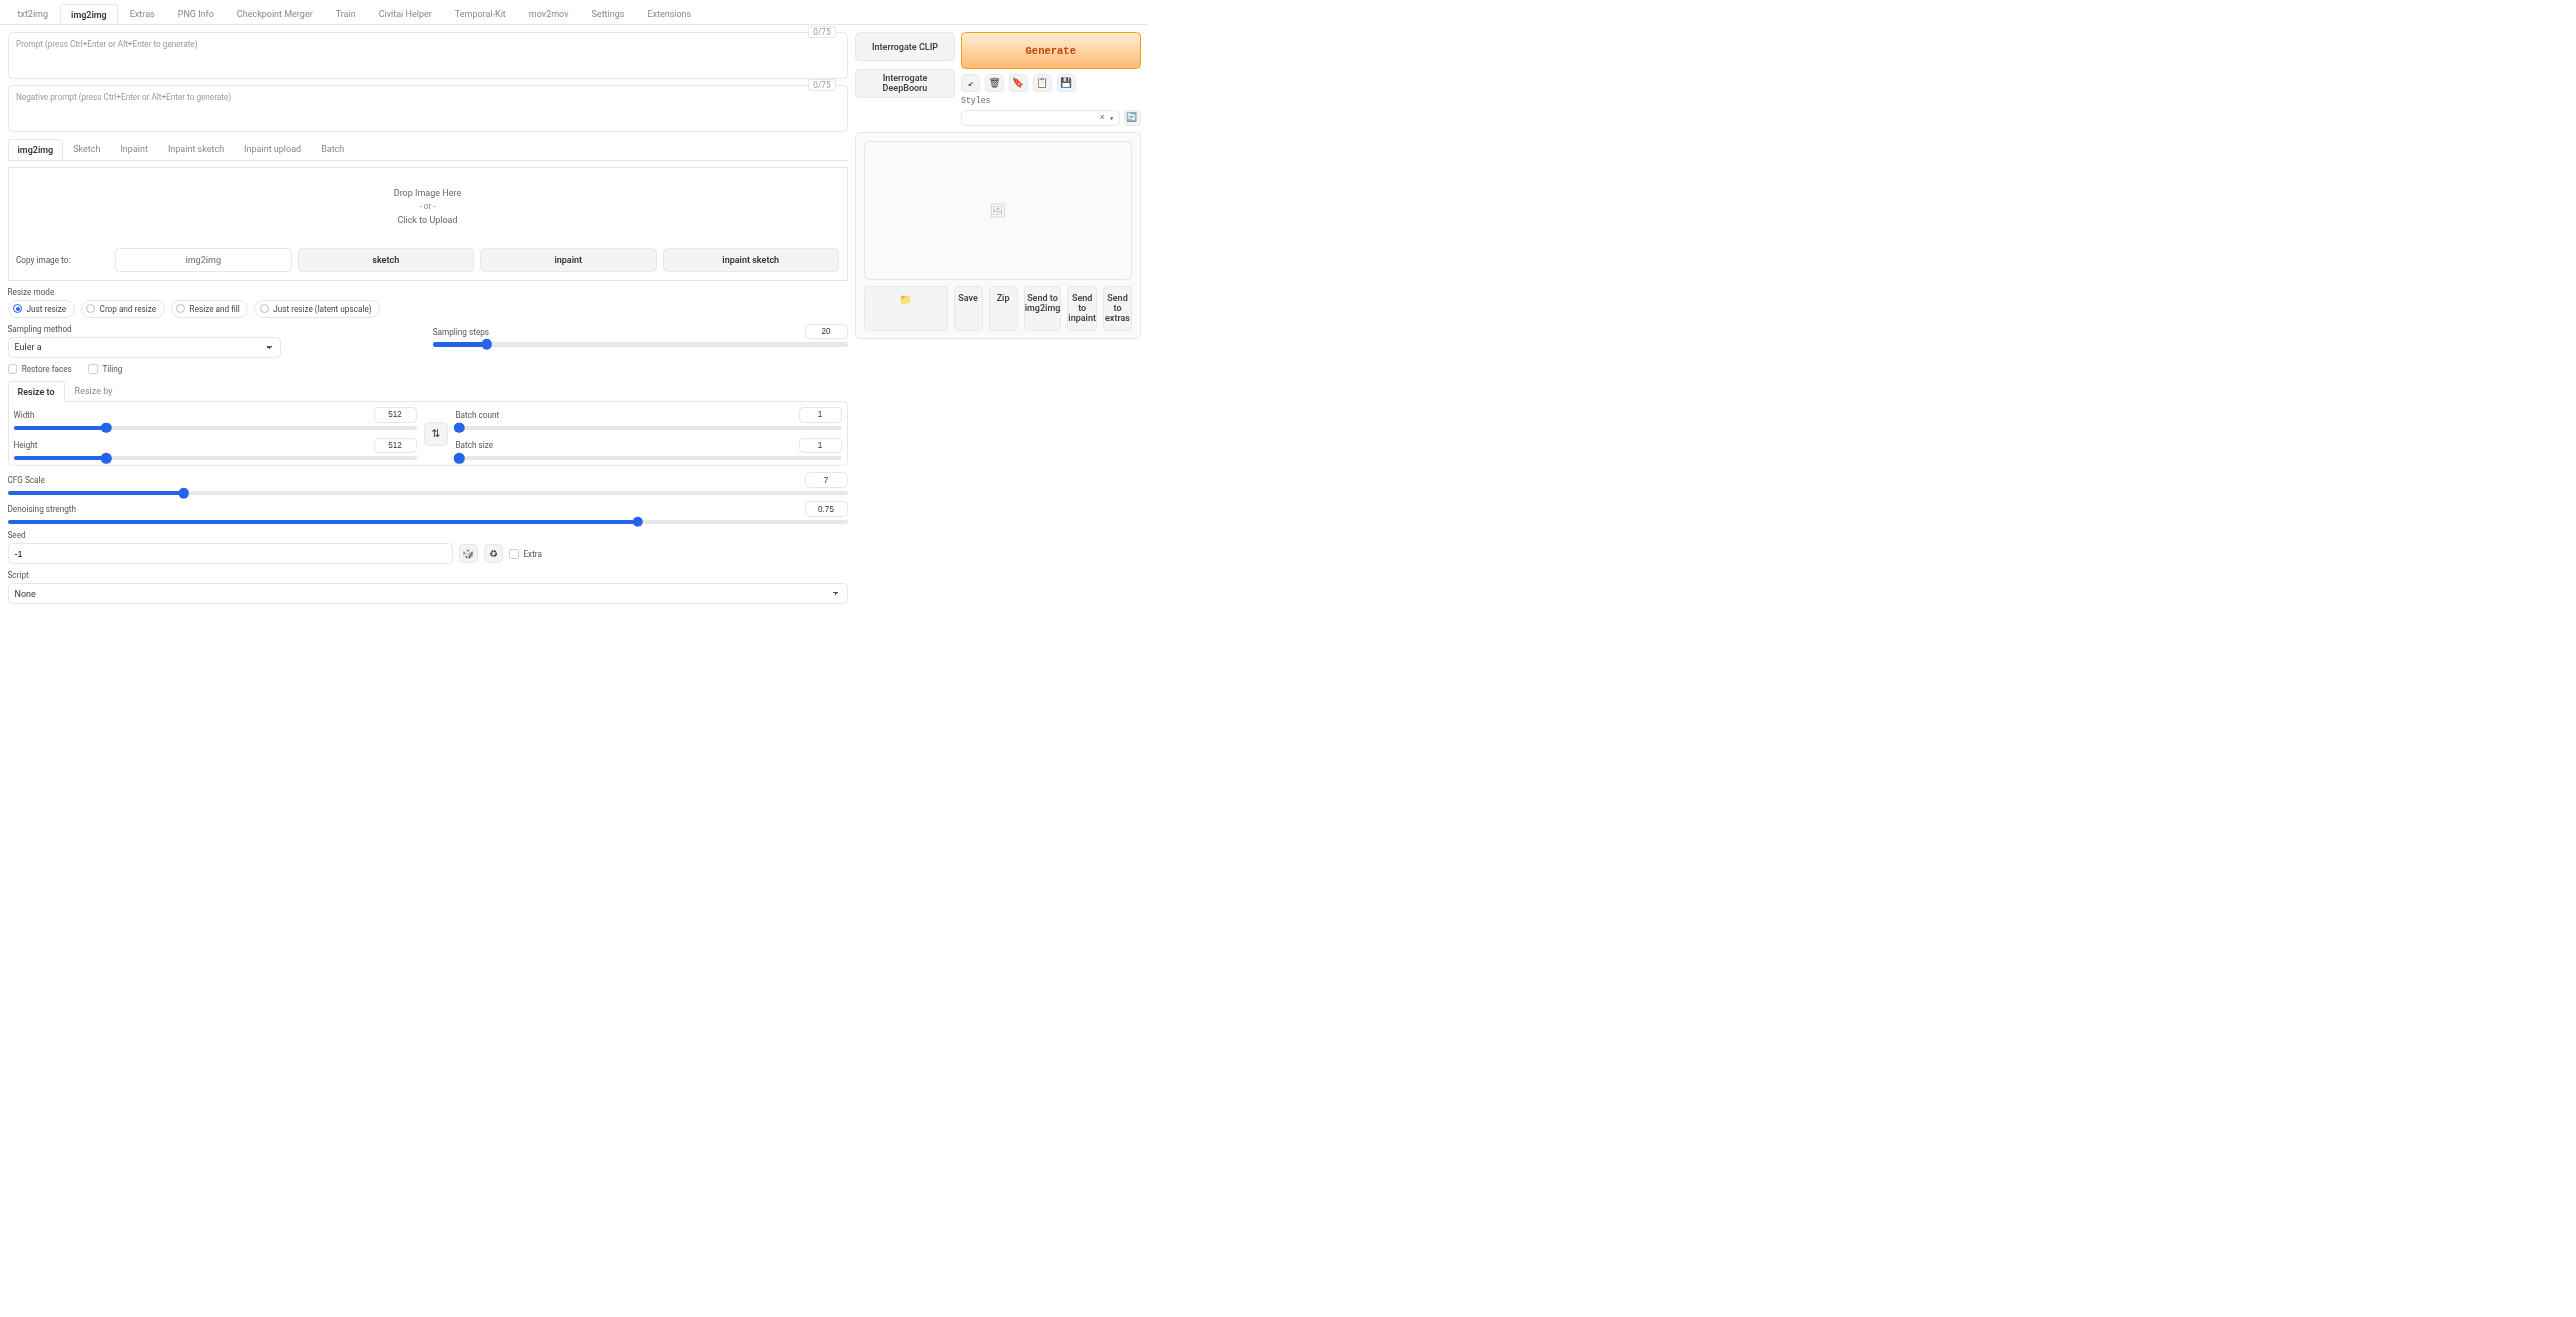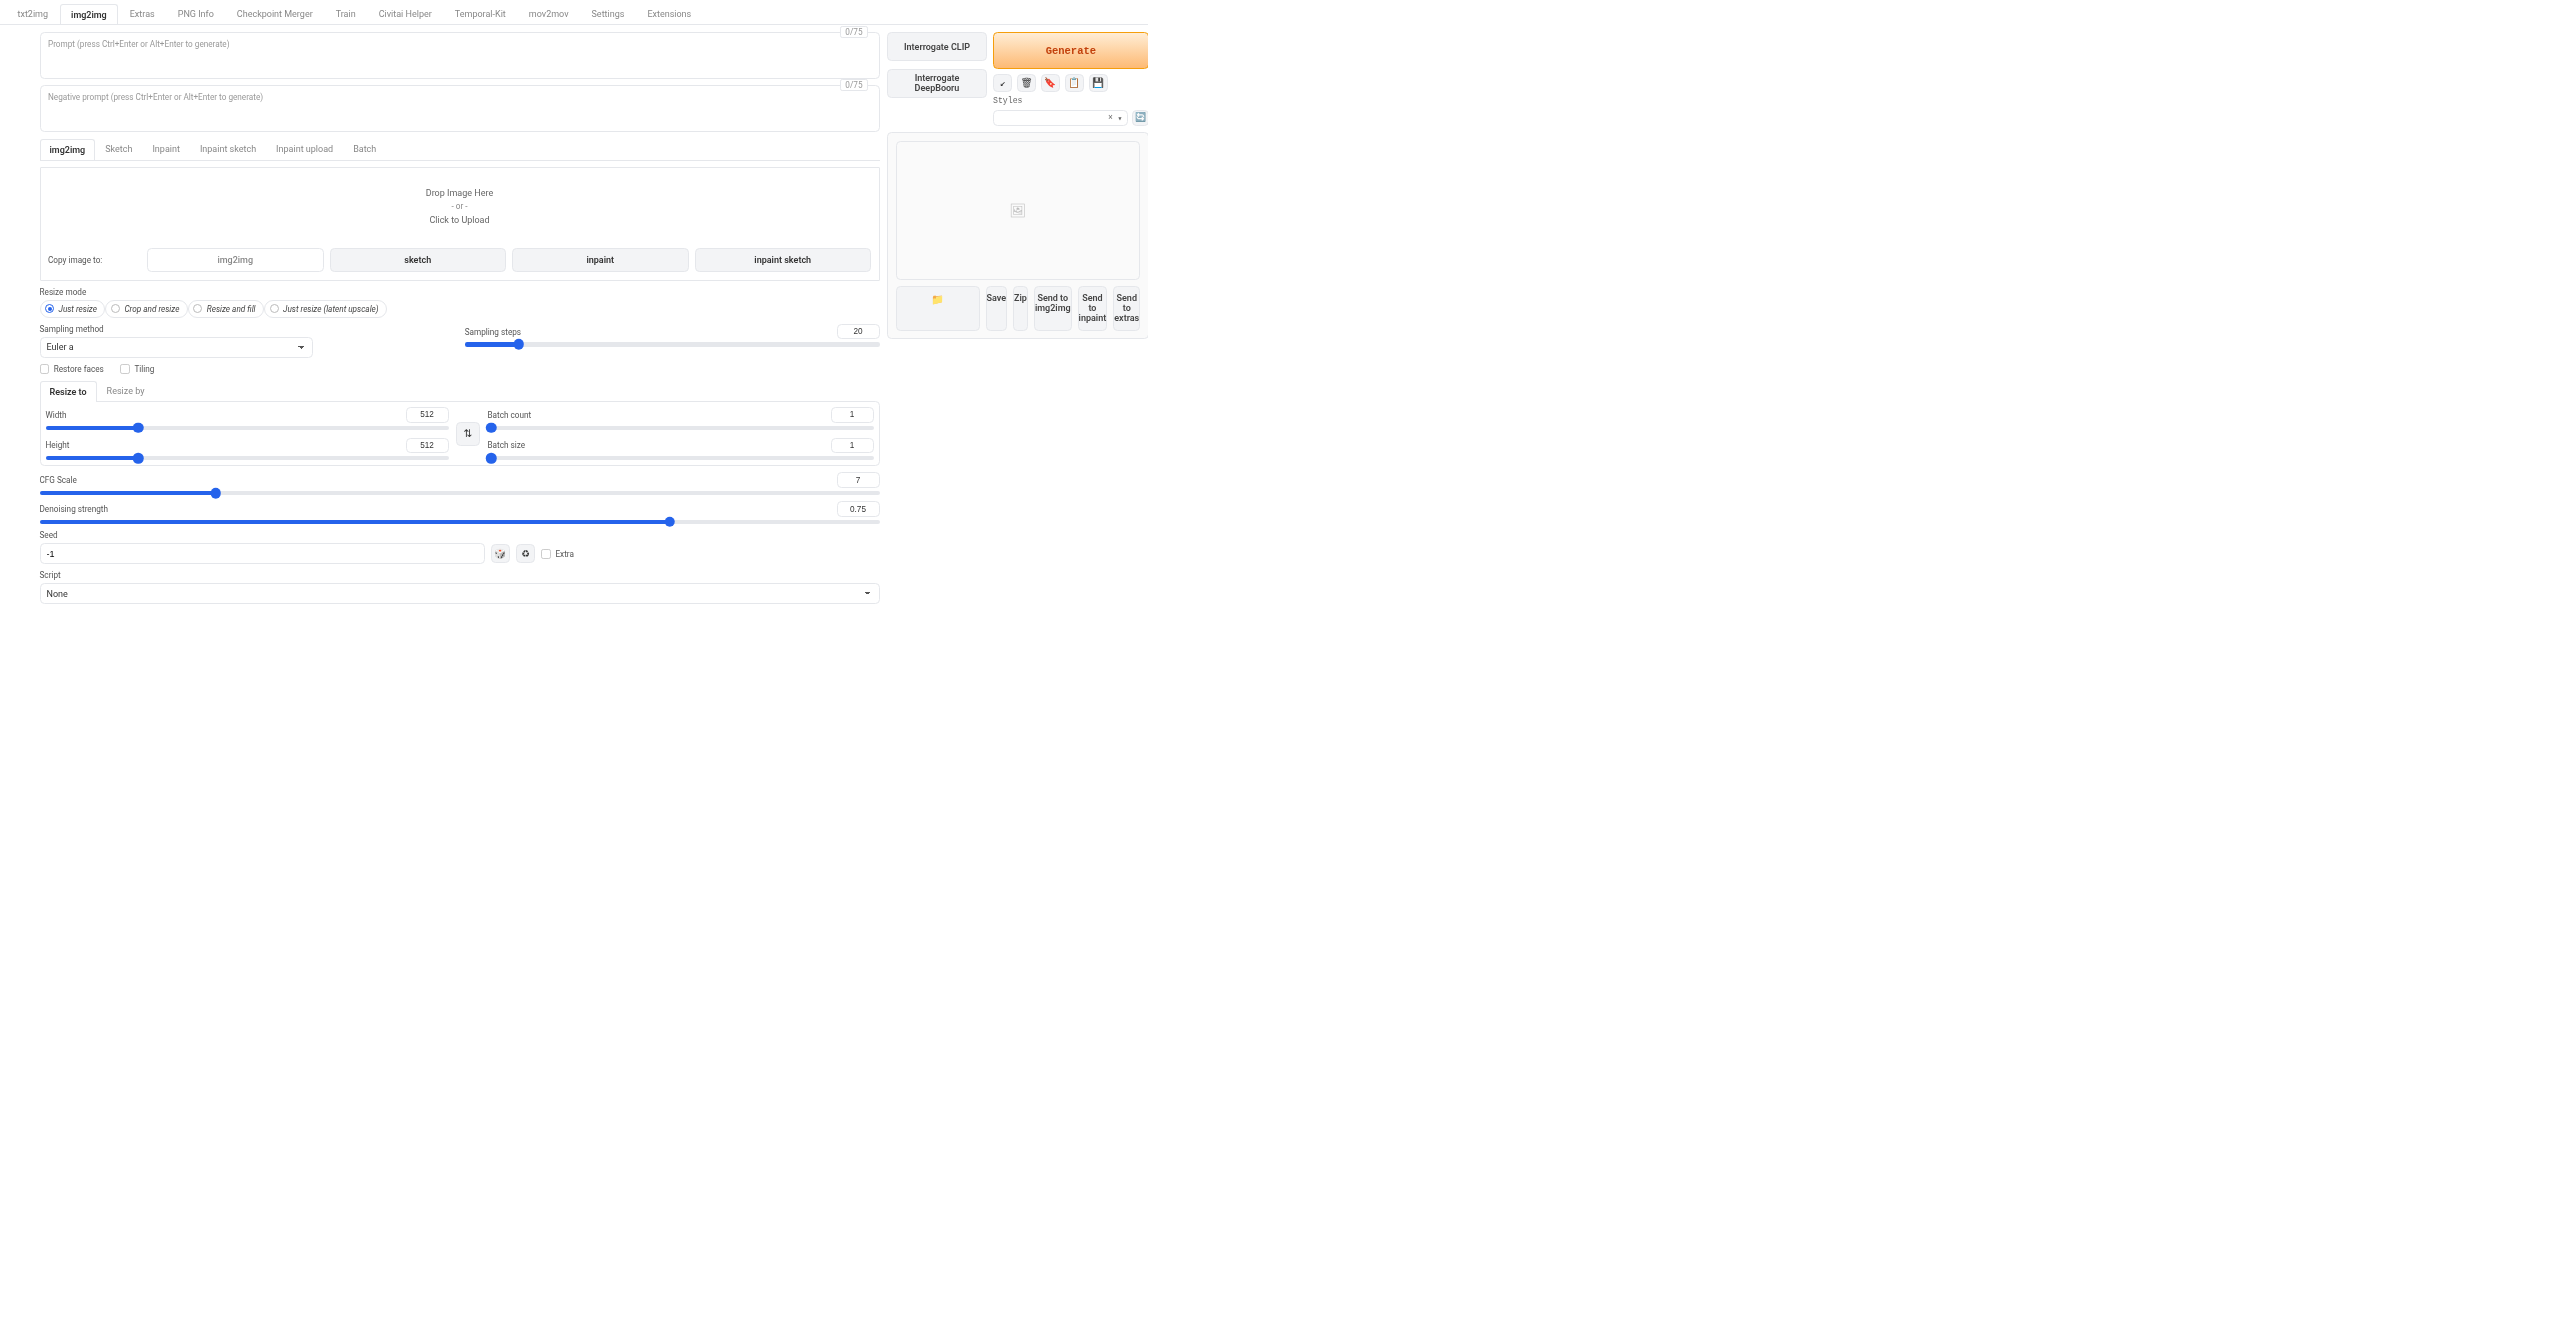--- a/index.html
+++ b/index.html
@@ -13,21 +13,21 @@
   }
   .top-tabs { display: flex; gap: 0; padding: 3.7px 6px 0 6px; border-bottom: 0.7px solid #e5e7eb; }
   .top-tab {
     padding: 4.5px 10.5px; color: #888; cursor: pointer; border: 0.7px solid transparent;
     border-bottom: none; border-radius: 3px 3px 0 0;
   }
   .top-tab.active {
     color: #333; font-weight: 600; border-color: #e5e7eb; background: #fff;
     position: relative; top: 0.7px;
   }
-  .main { display: flex; gap: 7.5px; padding: 7.5px; margin-left: 32px; }
+  .main { display: flex; gap: 7.5px; padding: 7.5px; }
   .left { flex: 0 0 840px; display: flex; flex-direction: column; gap: 6px; }
   .right { flex: 1; display: flex; flex-direction: column; gap: 6px; }
 
   .prompt-wrap { position: relative; border: 0.7px solid #e5e7eb; border-radius: 4.5px; background: #fff; }
   .prompt {
     width: 100%; height: 43px; padding: 6px 7.5px; border: none; resize: none;
     font-family: inherit; font-size: 8.2px; color: #333; outline: none; background: transparent;
   }
   .prompt::placeholder { color: #999; }
   .counter {
@@ -46,21 +46,21 @@
   .copy-label { font-size: 8.2px; color: #555; width: 93px; }
   .copy-btns { display: flex; gap: 6px; flex: 1; }
   .copy-btn {
     flex: 1; padding: 6px 0; text-align: center; border: 0.7px solid #e5e7eb;
     border-radius: 4.5px; background: #f3f4f6; color: #333; font-weight: 600; cursor: pointer; font-size: 9px;
   }
   .copy-btn.disabled { background: #fff; color: #888; font-weight: 500; }
 
   .field-label { font-size: 8.2px; color: #555; margin-bottom: 3px; display: block; }
 
-  .radio-row { display: flex; gap: 0; flex-wrap: wrap; font-style: italic; }
+  .radio-row { display: flex; gap: 6px; flex-wrap: wrap; }
   .radio-pill {
     display: flex; align-items: center; gap: 4.5px; padding: 3px 7.5px 3px 4.5px;
     border: 0.7px solid #e5e7eb; border-radius: 746px; font-size: 8.2px; color: #444; cursor: pointer;
   }
   .radio-dot { width: 9px; height: 9px; border: 1.5px solid #bbb; border-radius: 50%; display: inline-block; position: relative; }
   .radio-pill.selected .radio-dot { border-color: #2563eb; }
   .radio-pill.selected .radio-dot::after { content: ""; position: absolute; inset: 1.5px; background: #2563eb; border-radius: 50%; }
 
   .two-col { display: flex; gap: 10.5px; }
   .two-col > div { flex: 1; }

